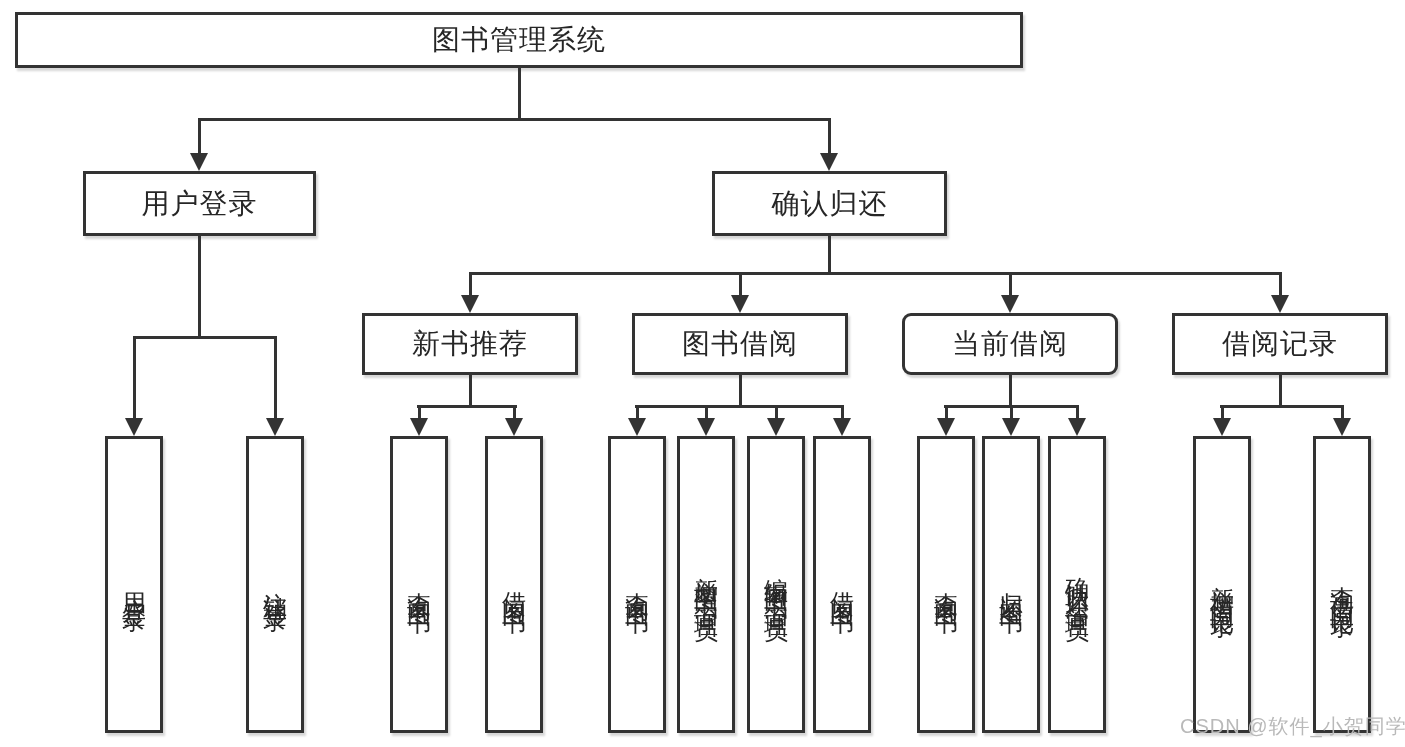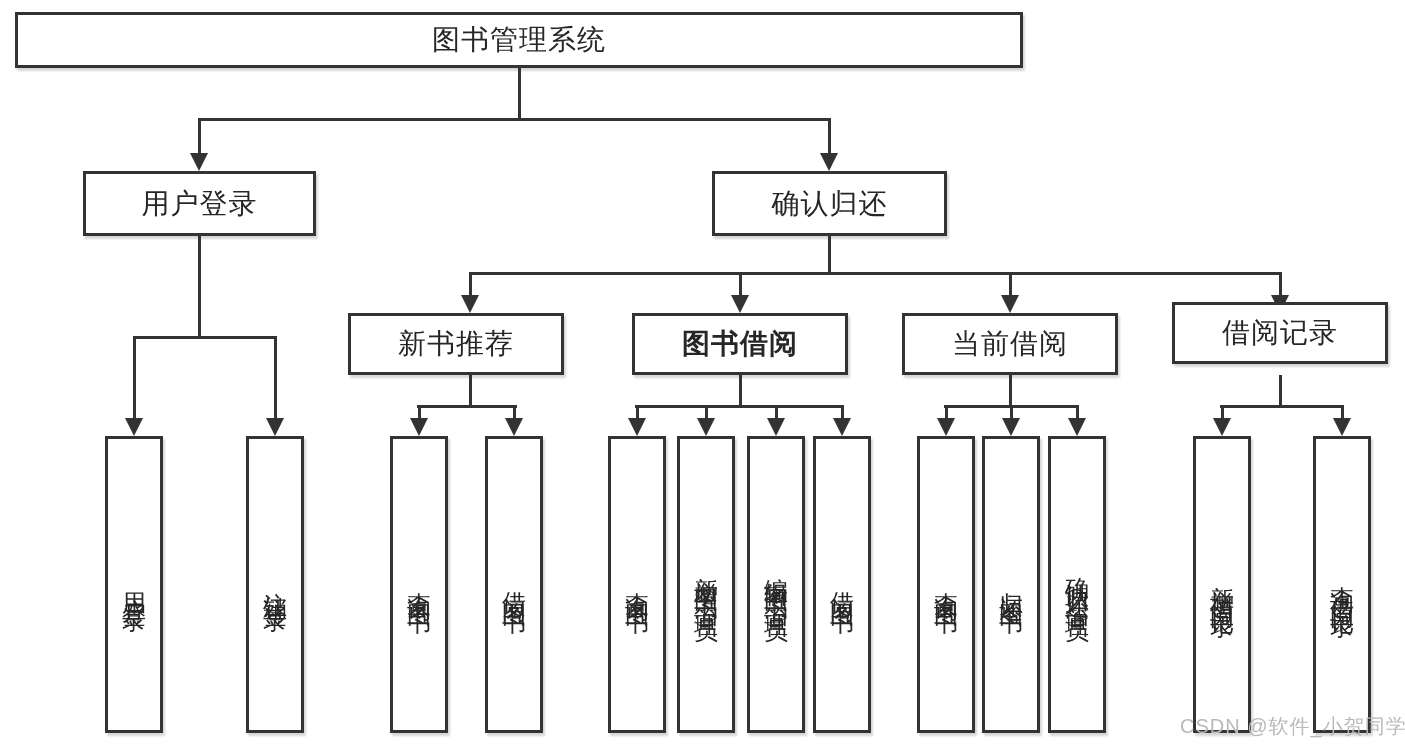--- a/index.html
+++ b/index.html
@@ -70,30 +70,30 @@
   <div class="hline" style="left:469px;top:272px;width:813px;"></div>
   <div class="vline" style="left:469px;top:272px;height:23px;"></div>
   <div class="vline" style="left:739px;top:272px;height:23px;"></div>
   <div class="vline" style="left:1009px;top:272px;height:23px;"></div>
   <div class="vline" style="left:1279px;top:272px;height:23px;"></div>
   <div class="arrow" style="left:461px;top:295px;"></div>
   <div class="arrow" style="left:731px;top:295px;"></div>
   <div class="arrow" style="left:1001px;top:295px;"></div>
   <div class="arrow" style="left:1271px;top:295px;"></div>
 
-  <div class="box" style="left:348px;top:313px;width:216px;height:62px;">
+  <div class="box" style="left:362px;top:313px;width:216px;height:62px;">
     <span>新书推荐</span>
   </div>
-  <div class="box" style="left:632px;top:313px;width:216px;height:62px;font-weight:bold;">
+  <div class="box" style="left:632px;top:313px;width:216px;height:62px;">
     <span>图书借阅</span>
   </div>
-  <div class="box" style="left:902px;top:313px;width:216px;height:62px;">
+  <div class="box" style="left:902px;top:313px;width:216px;height:62px;border-radius:9px;">
     <span>当前借阅</span>
   </div>
-  <div class="box" style="left:1172px;top:302px;width:216px;height:62px;">
+  <div class="box" style="left:1172px;top:313px;width:216px;height:62px;">
     <span>借阅记录</span>
   </div>
 
   <div class="vline" style="left:469px;top:375px;height:30px;"></div>
   <div class="hline" style="left:417px;top:405px;width:100px;"></div>
   <div class="vline" style="left:418px;top:405px;height:13px;"></div>
   <div class="vline" style="left:513px;top:405px;height:13px;"></div>
   <div class="arrow" style="left:410px;top:418px;"></div>
   <div class="arrow" style="left:505px;top:418px;"></div>
 

